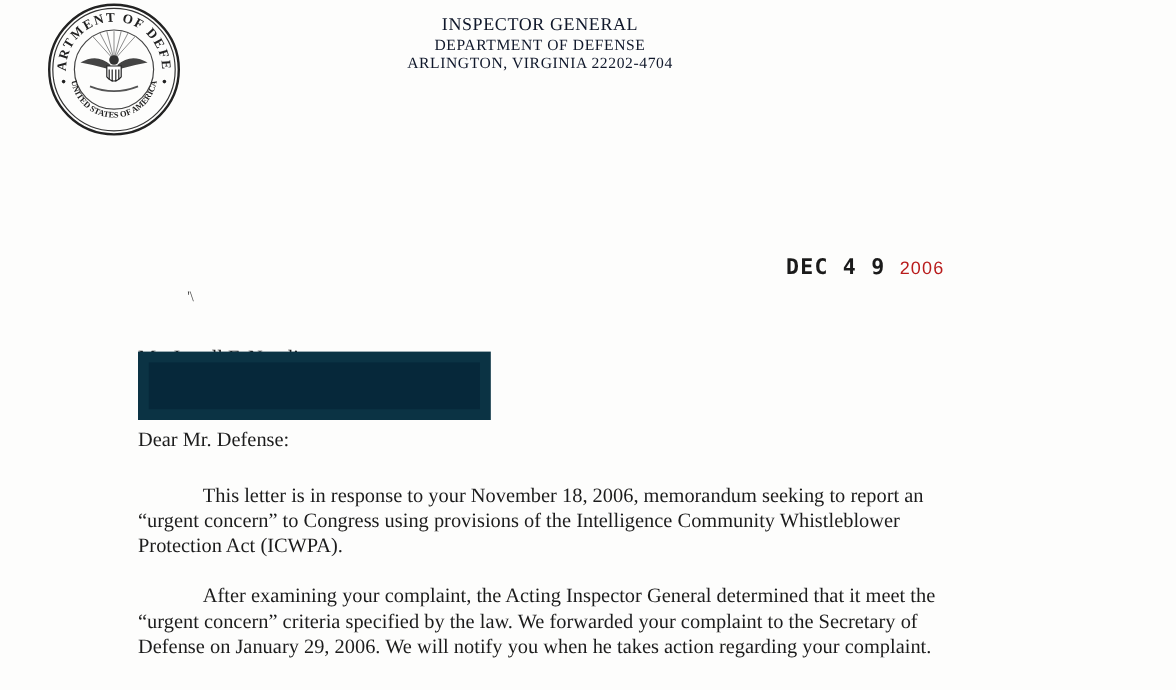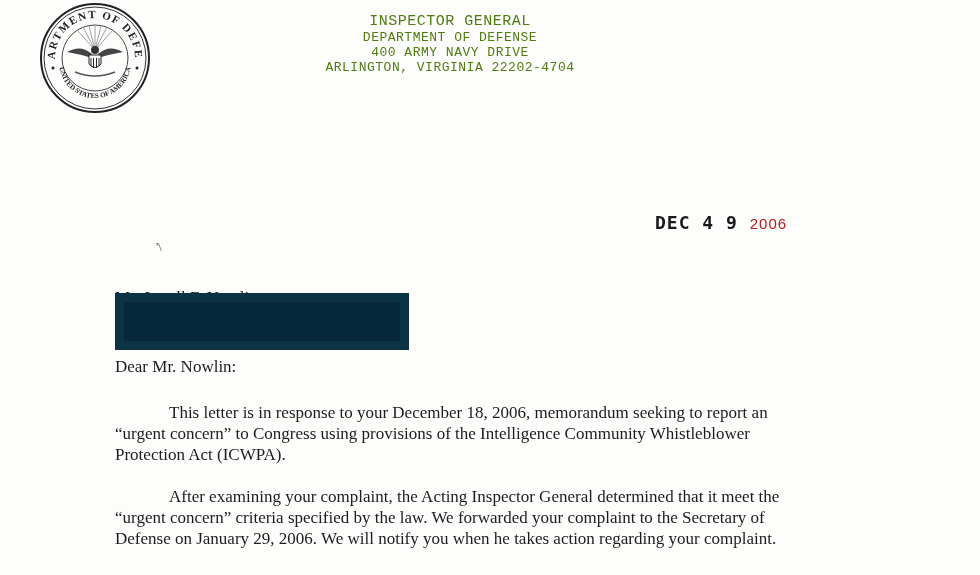--- a/index.html
+++ b/index.html
@@ -5,21 +5,21 @@
   html, body { margin:0; padding:0; }
   body {
     width:980px; height:575px; overflow:hidden; position:relative;
     background:#fdfdfc;
   }
   .seal {
     position:absolute; left:37px; top:0px; width:116px; height:116px;
   }
   .letterhead {
     position:absolute; left:300px; top:13px; width:300px; text-align:center;
-    font-family:Liberation Mono, monospace; color:#4d7c0f;
+    font-family:Liberation Serif, serif; color:#0f172a;
     letter-spacing:0.5px;
   }
   .letterhead .l1 { font-size:15px; line-height:17px; }
   .letterhead .l2 { font-size:13px; line-height:15px; }
   .date-stamp {
     position:absolute; left:655px; top:212px;
     font-family:"DejaVu Sans Mono", monospace; color:#1a1a1a;
     font-size:18px; font-weight:bold; letter-spacing:1px;
   }
   .date-stamp .yr { font-weight:normal; font-size:15px; color:#b91c1c; font-family:"Liberation Sans", sans-serif; }
@@ -88,38 +88,37 @@
 
     <path d="M38 72 Q58 80 78 72" fill="none" stroke="#555" stroke-width="1.5"></path>
     <circle cx="16" cy="68" r="1.5" fill="#222"></circle>
       <circle cx="100" cy="68" r="1.5" fill="#222"></circle>
   </svg>
 </div>
 
 <div class="letterhead">
   <div class="l1">INSPECTOR GENERAL</div>
   <div class="l2">DEPARTMENT OF DEFENSE</div>
-  <div class="l2">400 ARMY NAVY DRIVE</div>
   <div class="l2">ARLINGTON, VIRGINIA 22202-4704</div>
 </div>
 
 <div class="date-stamp">
   <span>DEC 4 9</span>
   <span class="yr">2006</span>
 </div>
 
 <div class="mark">'\</div>
 
 <div class="serif recipient">Mr. Jarrell F. Nowlin</div>
 
 <div class="redaction">
   <div class="inner"></div>
 </div>
 
-<div class="serif salutation">Dear Mr. Nowlin:</div>
+<div class="serif salutation">Dear Mr. Defense:</div>
 
 <div class="serif para p1">
-  <span class="indent"></span><span>This letter is in response to your December 18, 2006, memorandum seeking to report an “urgent concern” to Congress using provisions of the Intelligence Community Whistleblower Protection Act (ICWPA).</span>
+  <span class="indent"></span><span>This letter is in response to your November 18, 2006, memorandum seeking to report an “urgent concern” to Congress using provisions of the Intelligence Community Whistleblower Protection Act (ICWPA).</span>
 </div>
 
 <div class="serif para p2">
   <span class="indent"></span><span>After examining your complaint, the Acting Inspector General determined that it meet the “urgent concern” criteria specified by the law.   We forwarded your complaint to the Secretary of Defense on January 29, 2006.  We will notify you when he takes action regarding your complaint.</span>
 </div>
 
 </body></html>

